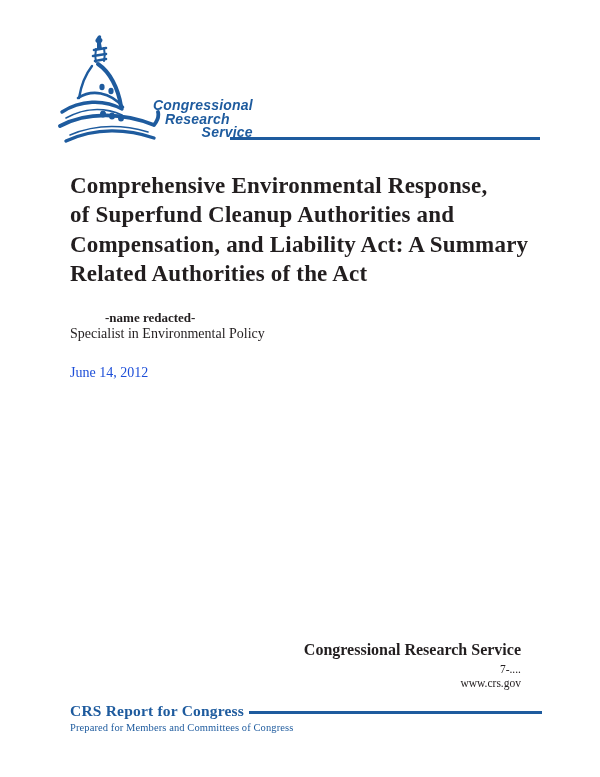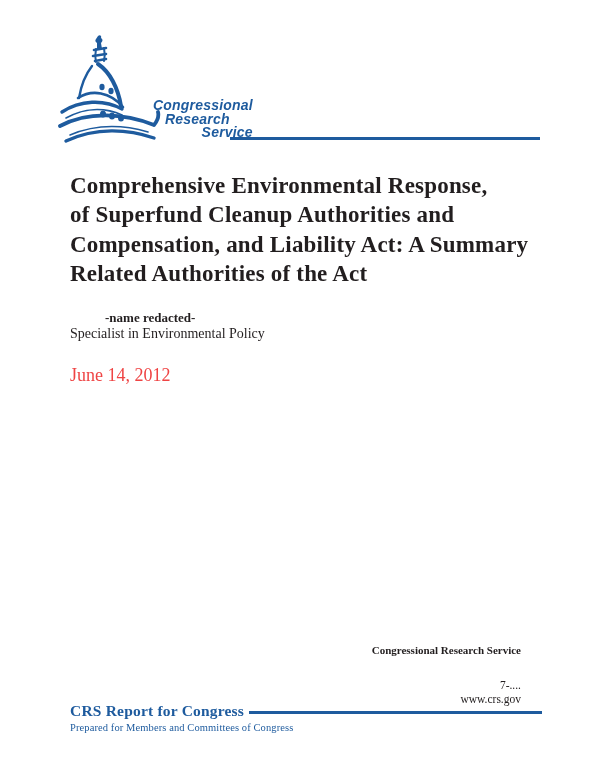--- a/index.html
+++ b/index.html
@@ -25,27 +25,27 @@
   .header-rule{position:absolute;left:230px;top:137px;width:310px;height:3px;background:#1e5b9e;}
   
   .title{
     position:absolute;left:70px;top:171px;
     font-size:23px;font-weight:bold;line-height:29.3px;
     color:#221e1f;letter-spacing:.2px;white-space:nowrap;
   }
   
   .author-name{position:absolute;left:70px;top:310px;font-size:13px;font-weight:bold;color:#221e1f;margin-left:35px;}
   .author-role{position:absolute;left:70px;top:326px;font-size:14px;color:#221e1f;}
-  .report-date{position:absolute;left:70px;top:365px;font-size:18px;color:#ef4444;}
+  .report-date{position:absolute;left:70px;top:365px;font-size:14px;color:#1d4ed8;}
   
   .contact{
     position:absolute;right:71px;top:643px;
     text-align:right;color:#221e1f;font-size:11.5px;line-height:14px;
   }
-  .contact .org{font-weight:bold;font-size:11px;margin-bottom:21px;}
+  .contact .org{font-weight:bold;font-size:16px;margin-bottom:5px;}
   
   .footer-banner{
     position:absolute;left:70px;top:702px;width:472px;
     display:flex;align-items:center;white-space:nowrap;
   }
   .footer-banner .label{
     font-size:15.5px;font-weight:bold;color:#1e5b9e;letter-spacing:.2px;
   }
   .footer-banner .rule{flex:1;height:3px;background:#1e5b9e;margin-left:5px;margin-top:2px;}
   .footer-tagline{

